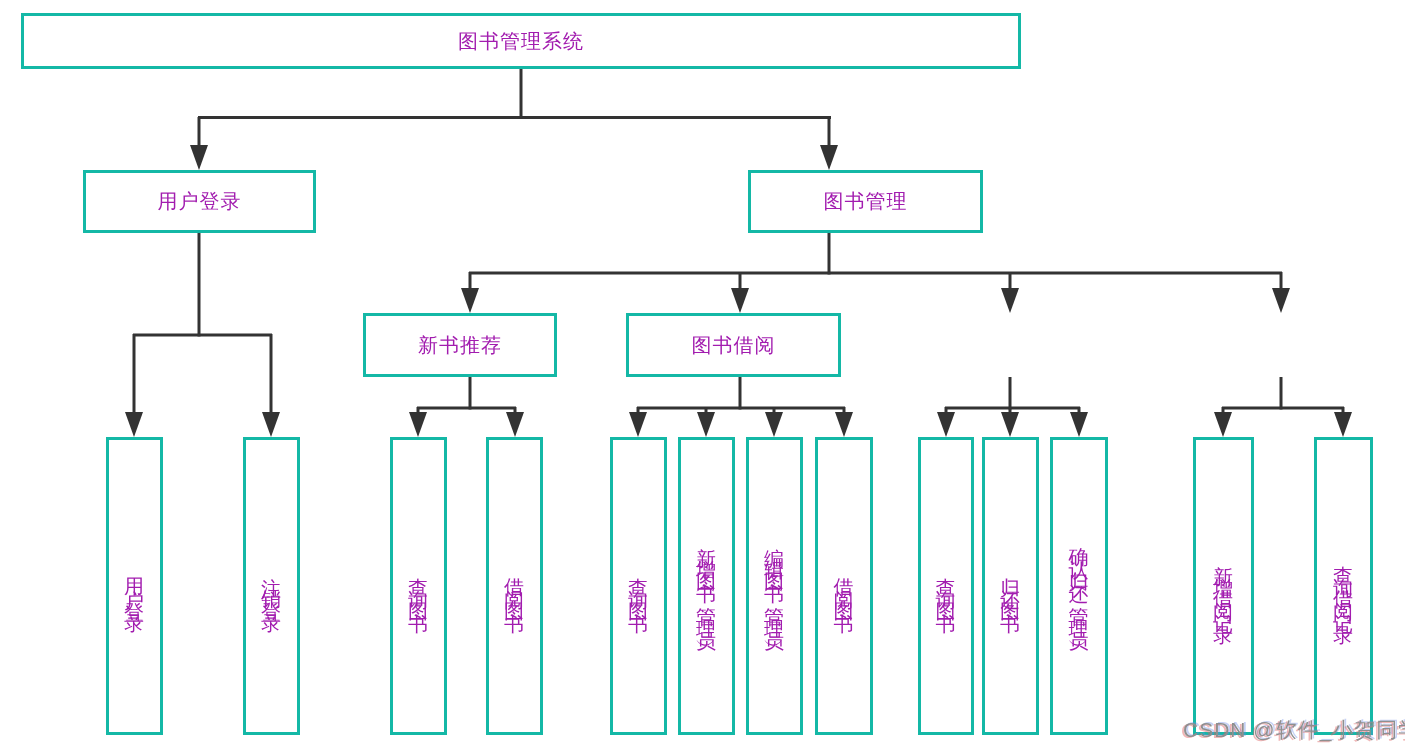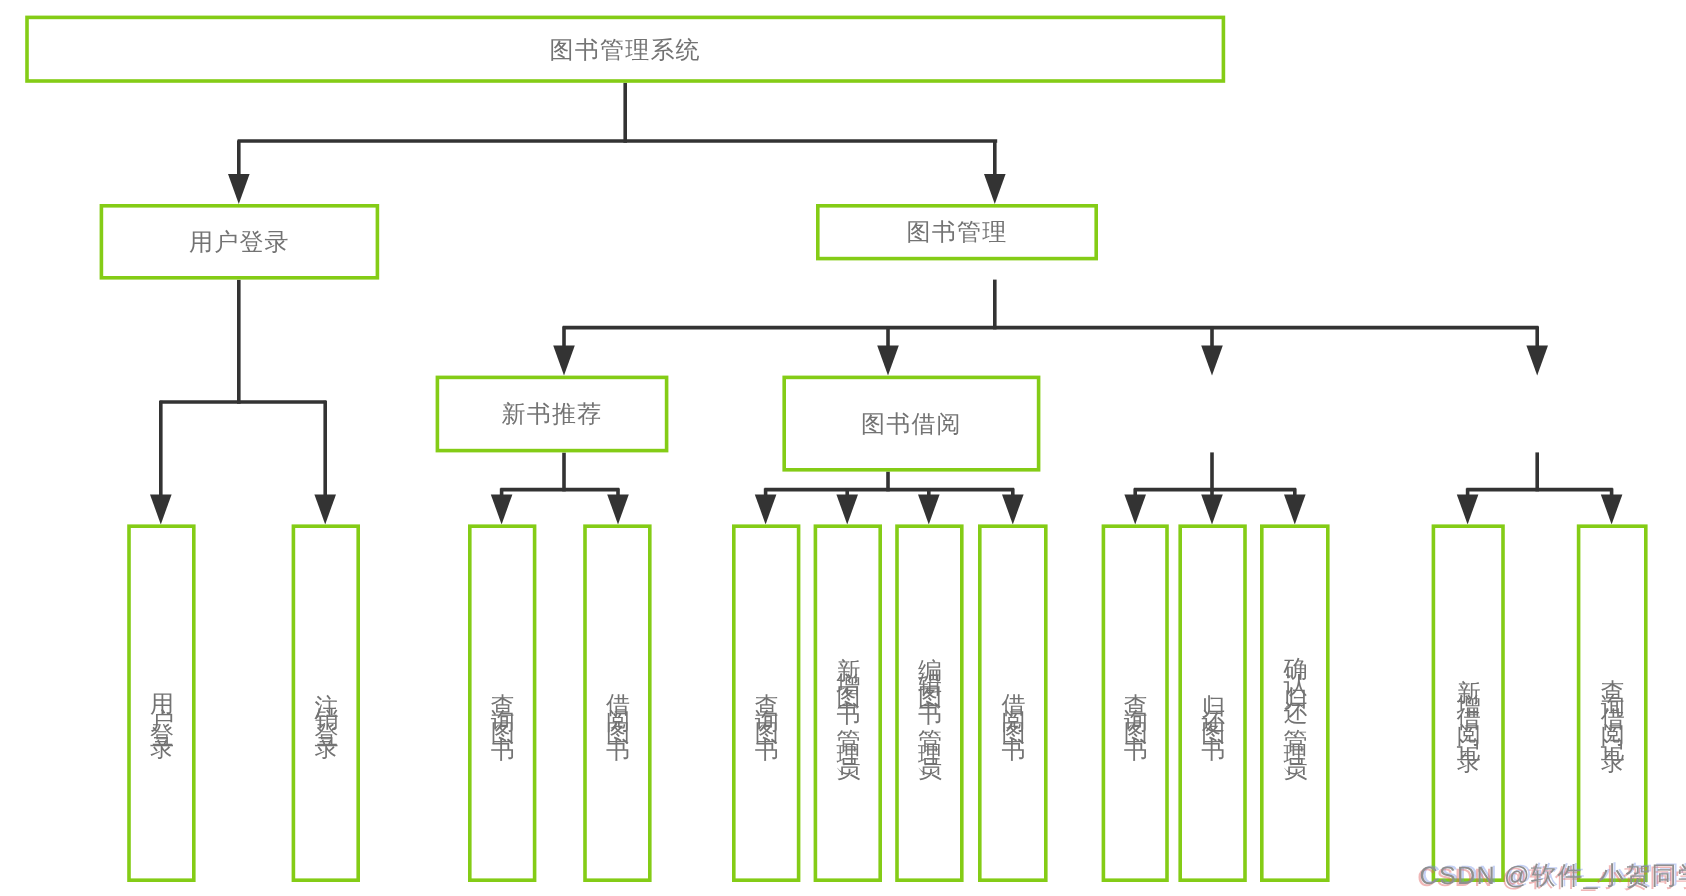--- a/index.html
+++ b/index.html
@@ -2,23 +2,23 @@
 <html><head>
 <meta charset="utf-8">
 <style>
   html,body{margin:0;padding:0;background:#ffffff;}
   .canvas{
     position:relative;width:1405px;height:747px;background:#ffffff;
     font-family:"Liberation Sans","DejaVu Sans",sans-serif;overflow:hidden;
   }
   .wires{position:absolute;left:0;top:0;}
   .node{
-    position:absolute;box-sizing:border-box;border:3px solid #84cc16;
+    position:absolute;box-sizing:border-box;border:3px solid #14b8a6;
     background:#ffffff;display:flex;align-items:center;justify-content:center;
-    color:#737373;font-size:20px;letter-spacing:1px;white-space:nowrap;
+    color:#a21caf;font-size:20px;letter-spacing:1px;white-space:nowrap;
   }
   .leaf span{
     writing-mode:vertical-rl;text-orientation:mixed;
     letter-spacing:12px;line-height:1;white-space:nowrap;
   }
   .watermark{
     position:absolute;left:1183px;top:716px;font-size:21px;color:#8f8f8f;
     white-space:nowrap;letter-spacing:1px;
     text-shadow:-2px 1px 0 rgba(222,96,96,0.45), 2px -1px 0 rgba(110,140,230,0.40);
   }
@@ -92,24 +92,24 @@
       <polygon points="1001,412 1019,412 1010,437"></polygon>
       <polygon points="1070,412 1088,412 1079,437"></polygon>
       <polygon points="1214,412 1232,412 1223,437"></polygon>
       <polygon points="1334,412 1352,412 1343,437"></polygon>
     </g>
   </svg>
 
   <div class="node" style="left:21px;top:13px;width:1000px;height:56px">图书管理系统</div>
 
   <div class="node" style="left:83px;top:170px;width:233px;height:63px">用户登录</div>
-  <div class="node" style="left:680px;top:170px;width:235px;height:47px">图书管理</div>
+  <div class="node" style="left:748px;top:170px;width:235px;height:63px">图书管理</div>
 
   <div class="node" style="left:363px;top:313px;width:194px;height:64px">新书推荐</div>
-  <div class="node" style="left:652px;top:313px;width:215px;height:80px">图书借阅</div>
+  <div class="node" style="left:626px;top:313px;width:215px;height:64px">图书借阅</div>
 
   <div class="node leaf" style="left:106px;top:437px;width:57px;height:298px">
     <span>用户登录</span>
     </div>
   <div class="node leaf" style="left:243px;top:437px;width:57px;height:298px">
     <span>注销登录</span>
     </div>
 
   <div class="node leaf" style="left:390px;top:437px;width:57px;height:298px">
     <span>查询图书</span>

